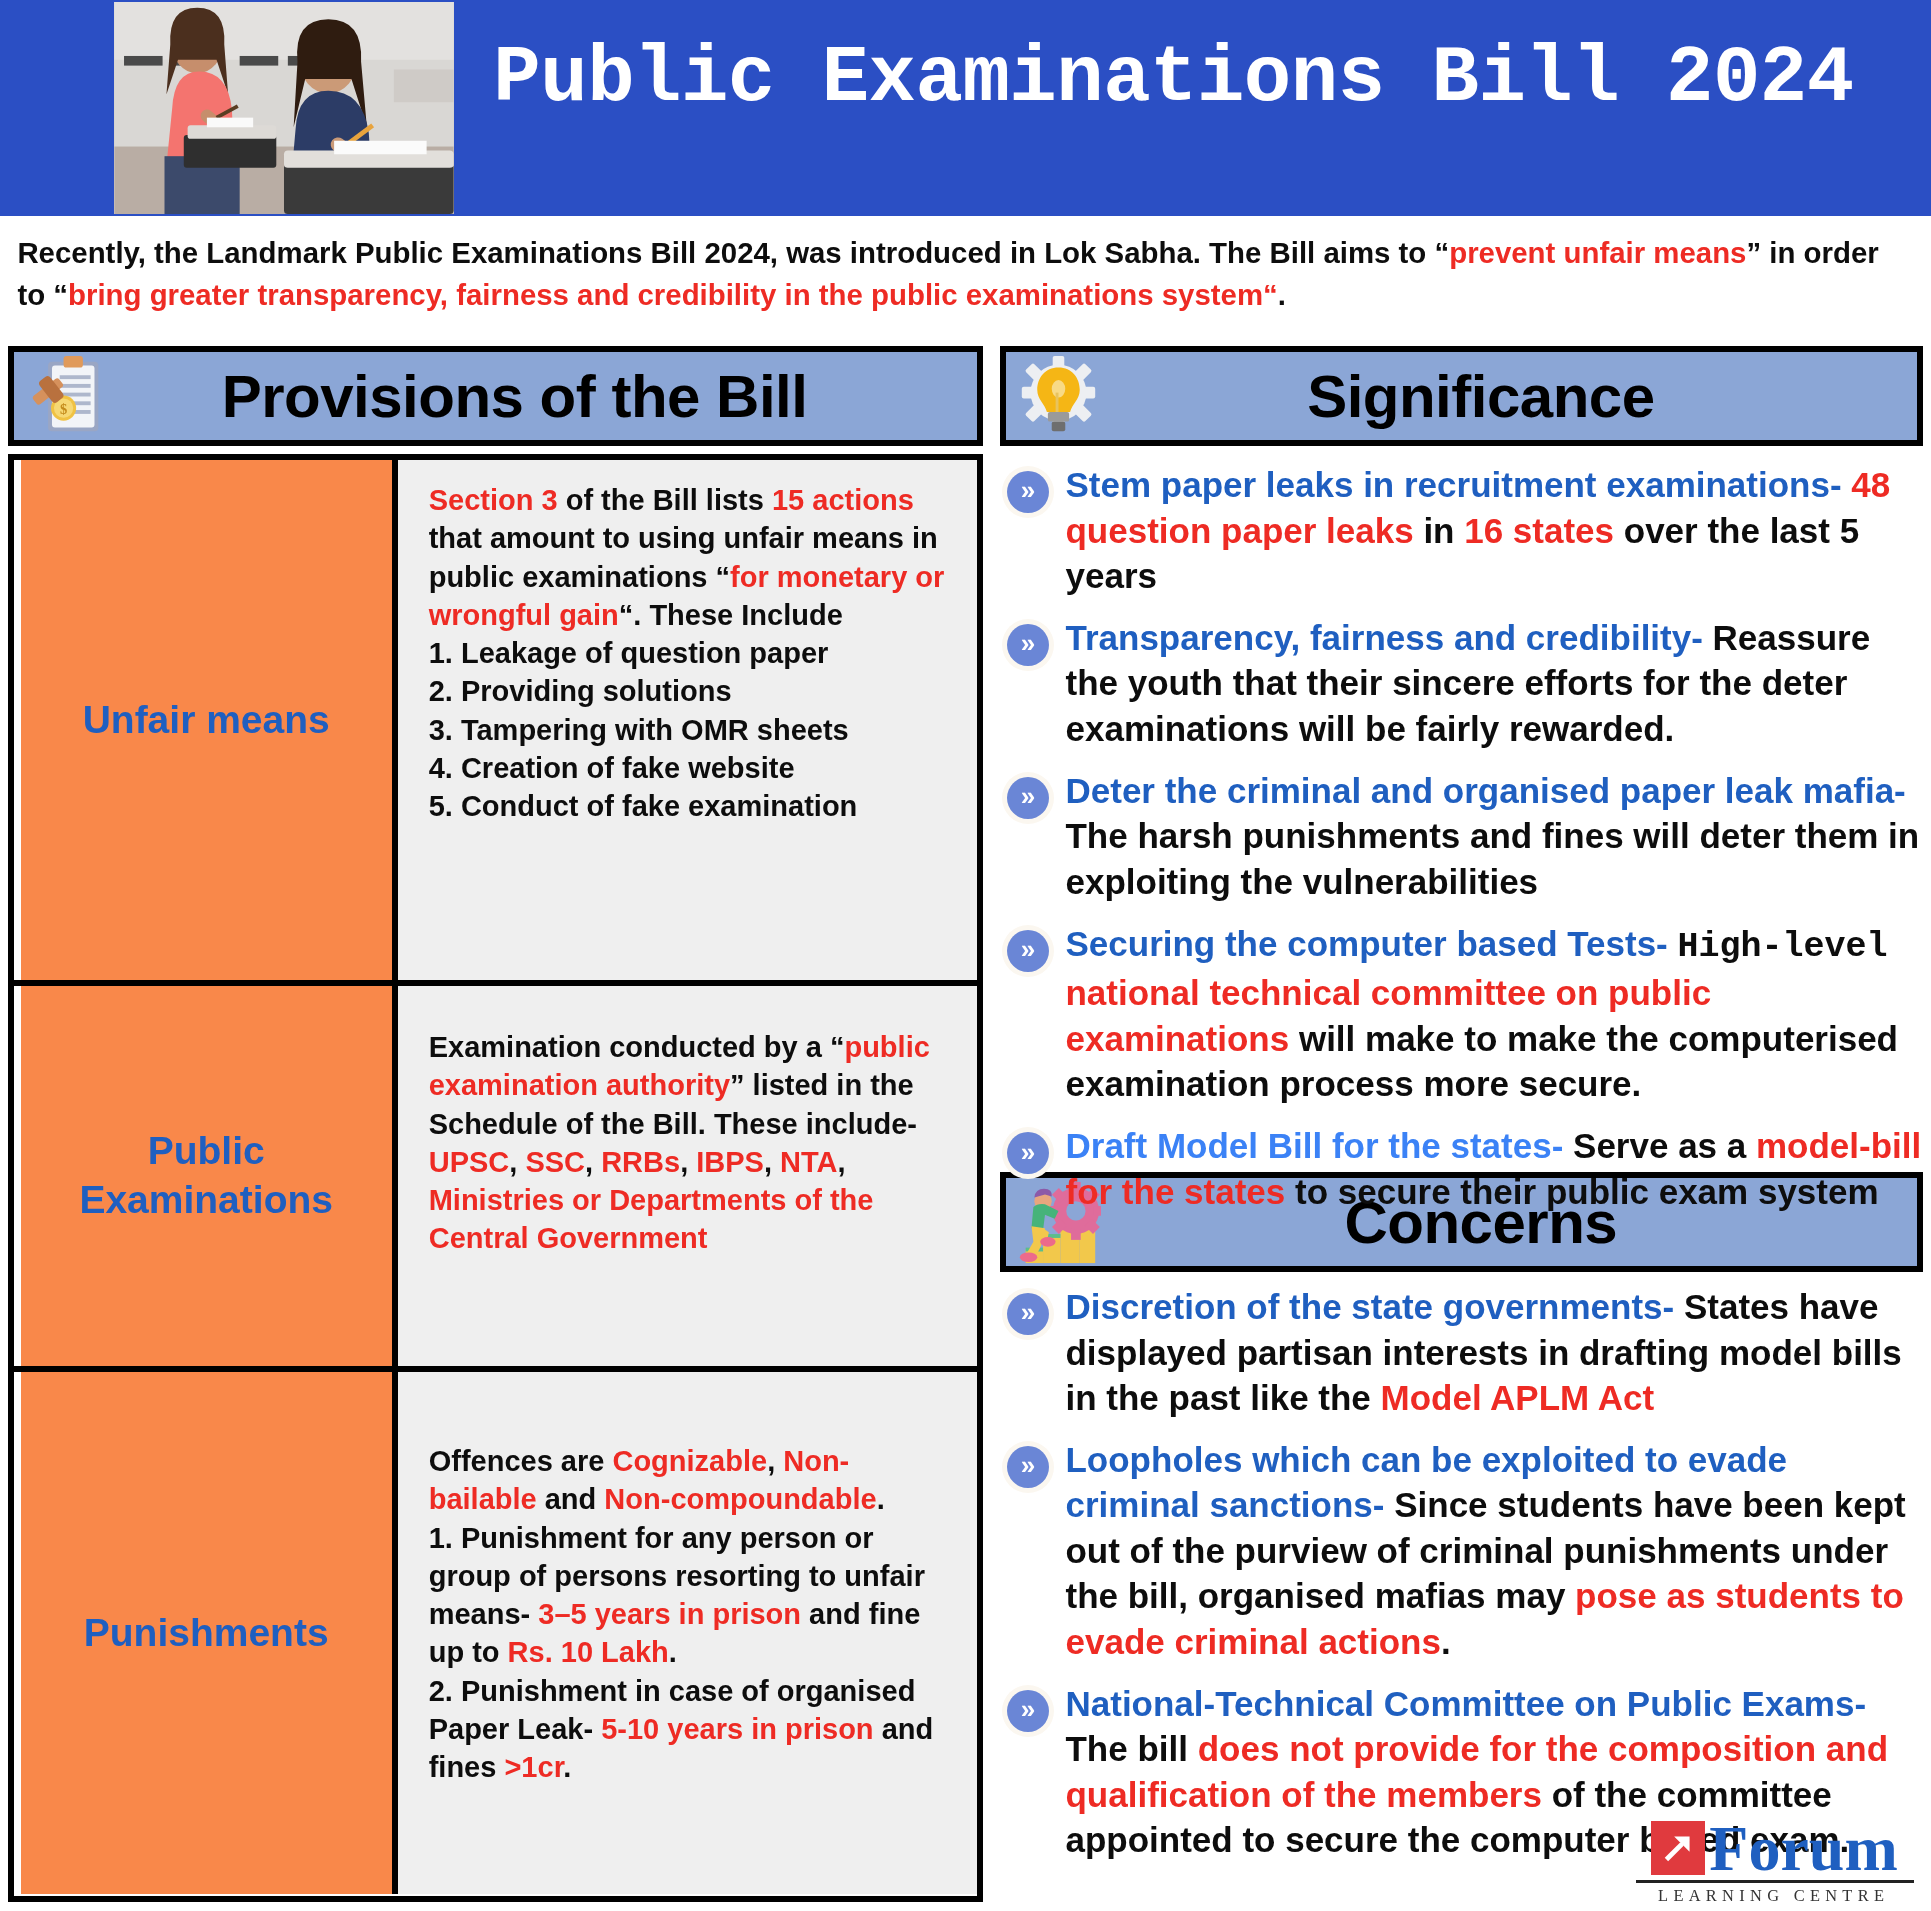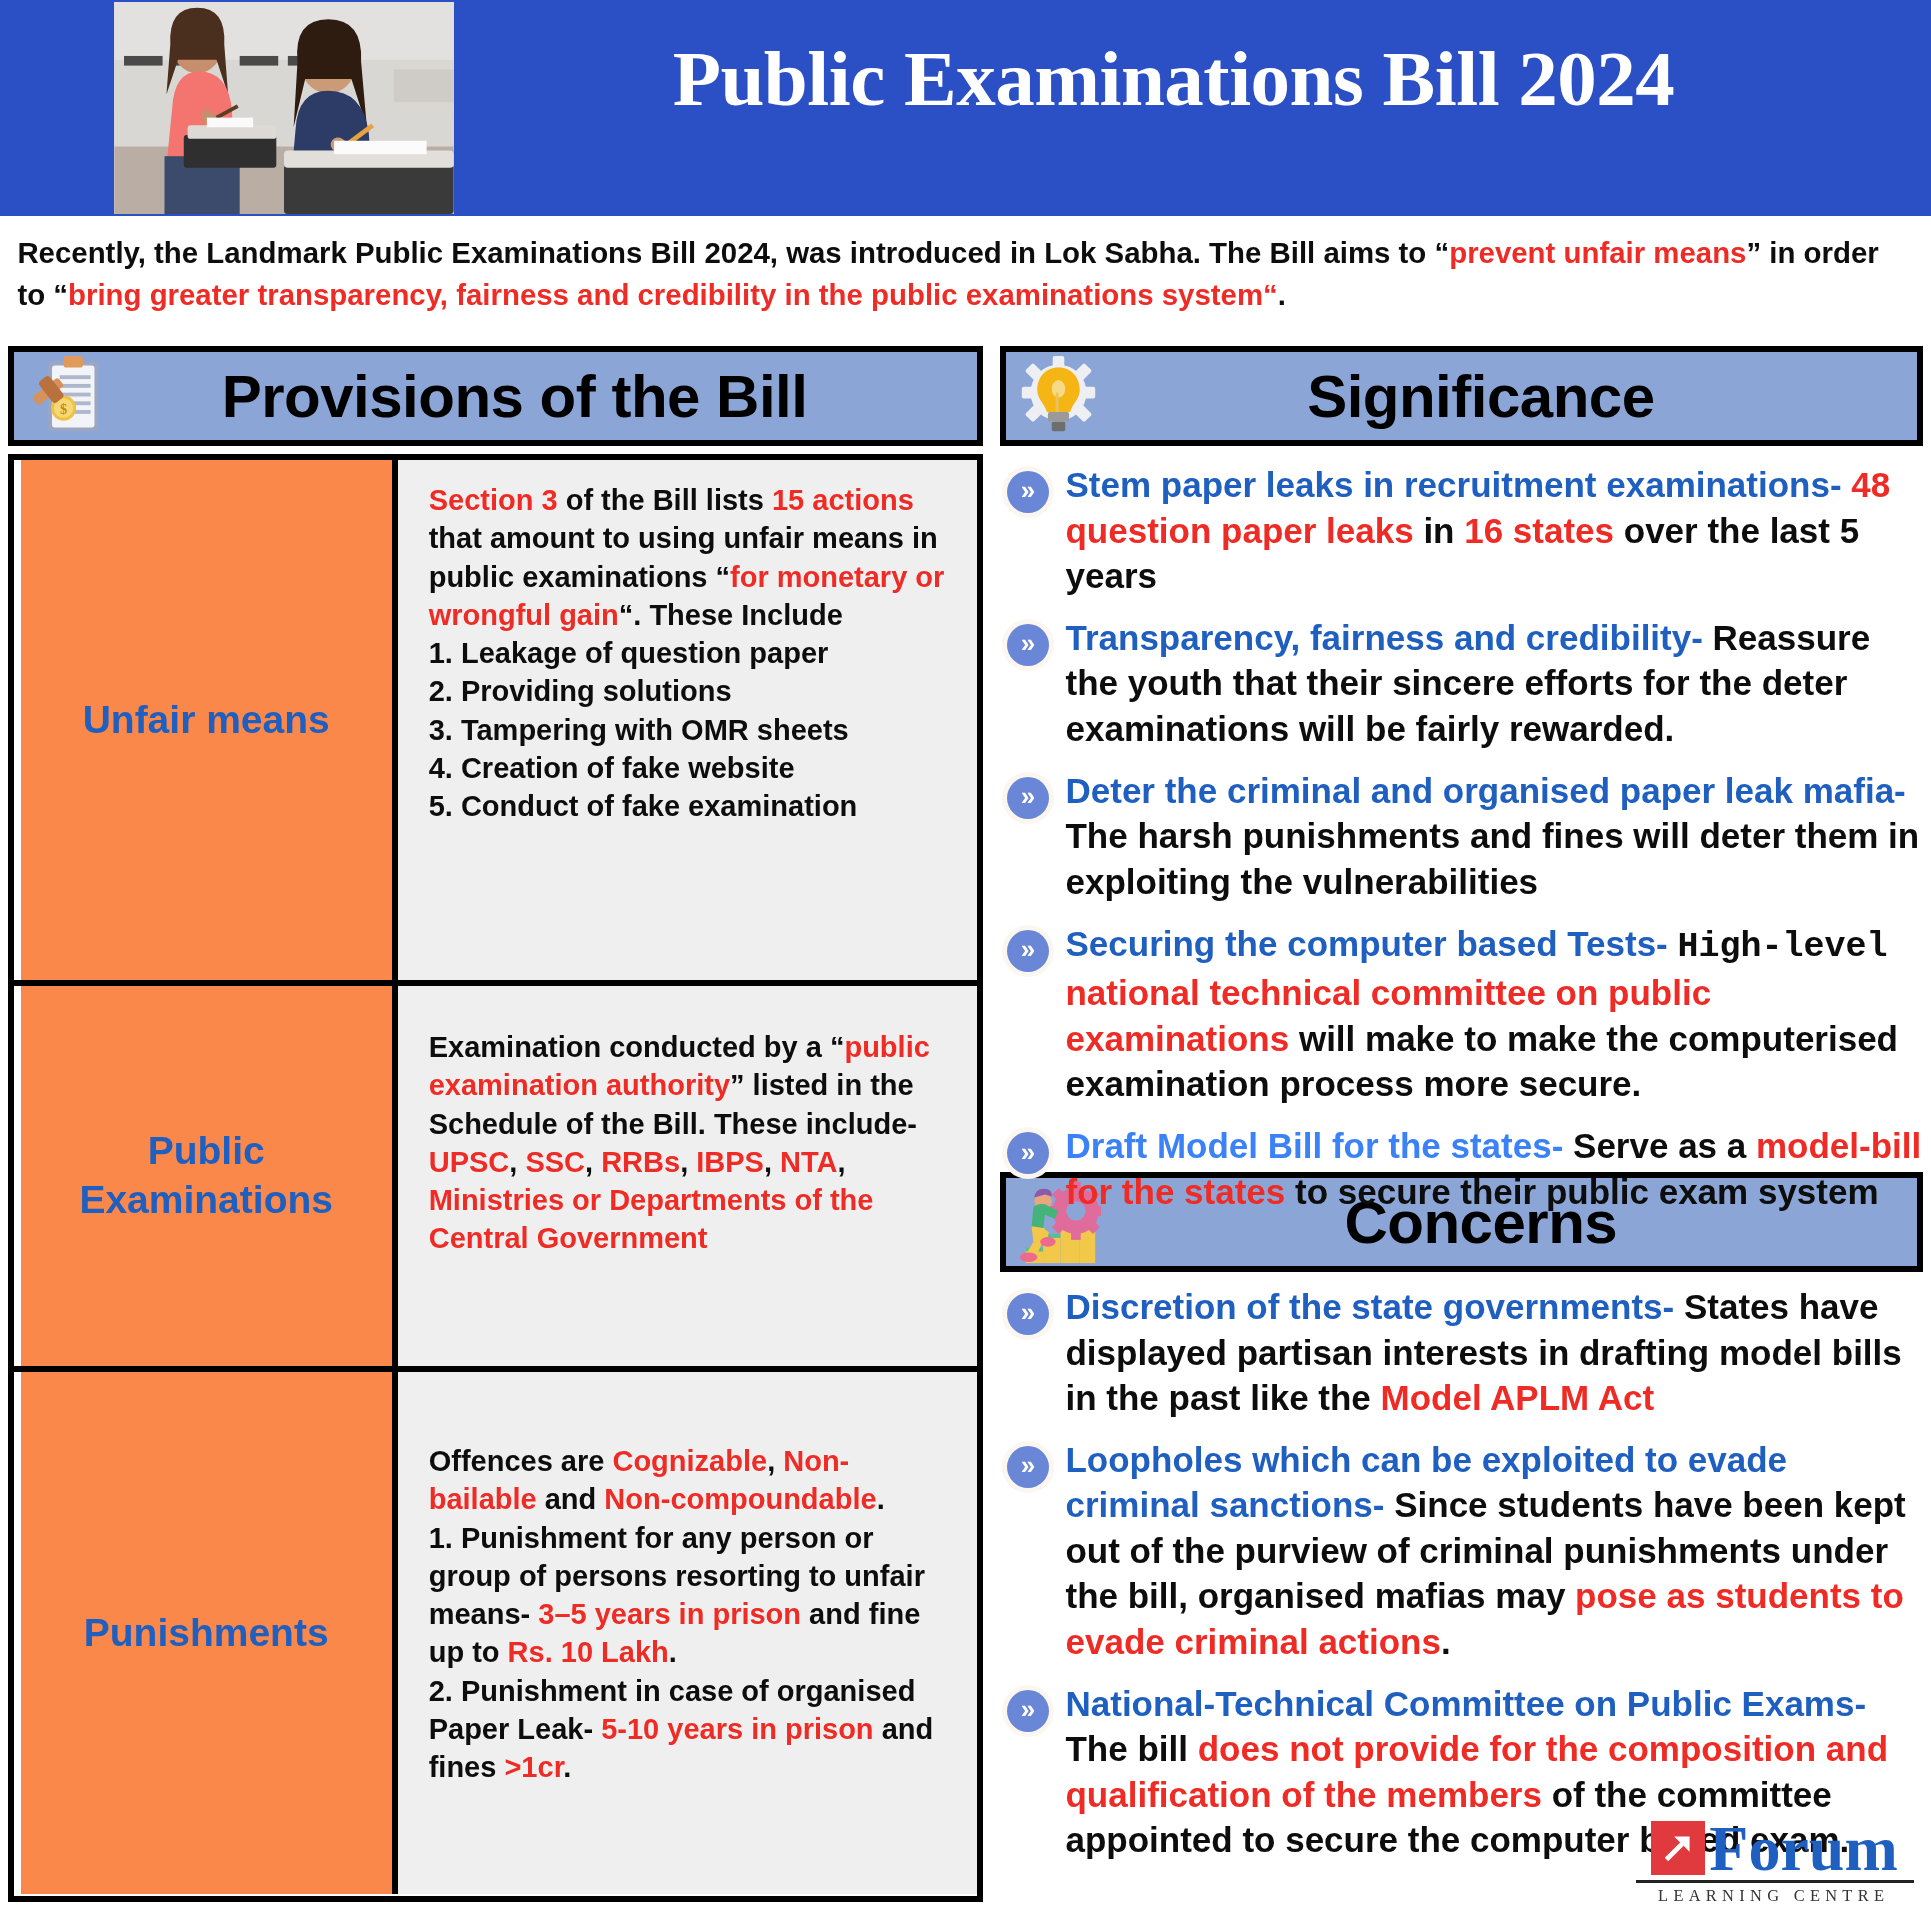--- a/index.html
+++ b/index.html
@@ -19,21 +19,21 @@
   .header-photo {
     position: absolute; left: 114px; top: 1.9px; width: 340px; height: 212px;
     background: linear-gradient(#d8d6d4, #c9c6c3);
     overflow: hidden;
   }
   .header-title {
     position: absolute; left: 483px; top: 0; width: 1381px; height: 158px;
     display: flex; align-items: center; justify-content: center;
     color: #ffffff; font-size: 79px; font-weight: bold;
     letter-spacing: -0.5px; text-align: center;
-    font-family: Liberation Serif, serif;
+    font-family: Liberation Mono, monospace;
   }
 
   
   .intro {
     position: absolute; left: 17.4px; top: 232px; width: 1892px;
     font-size: 29.4px; font-weight: bold; line-height: 1.42;
     color: #0d0d0d;
   }
 
   

